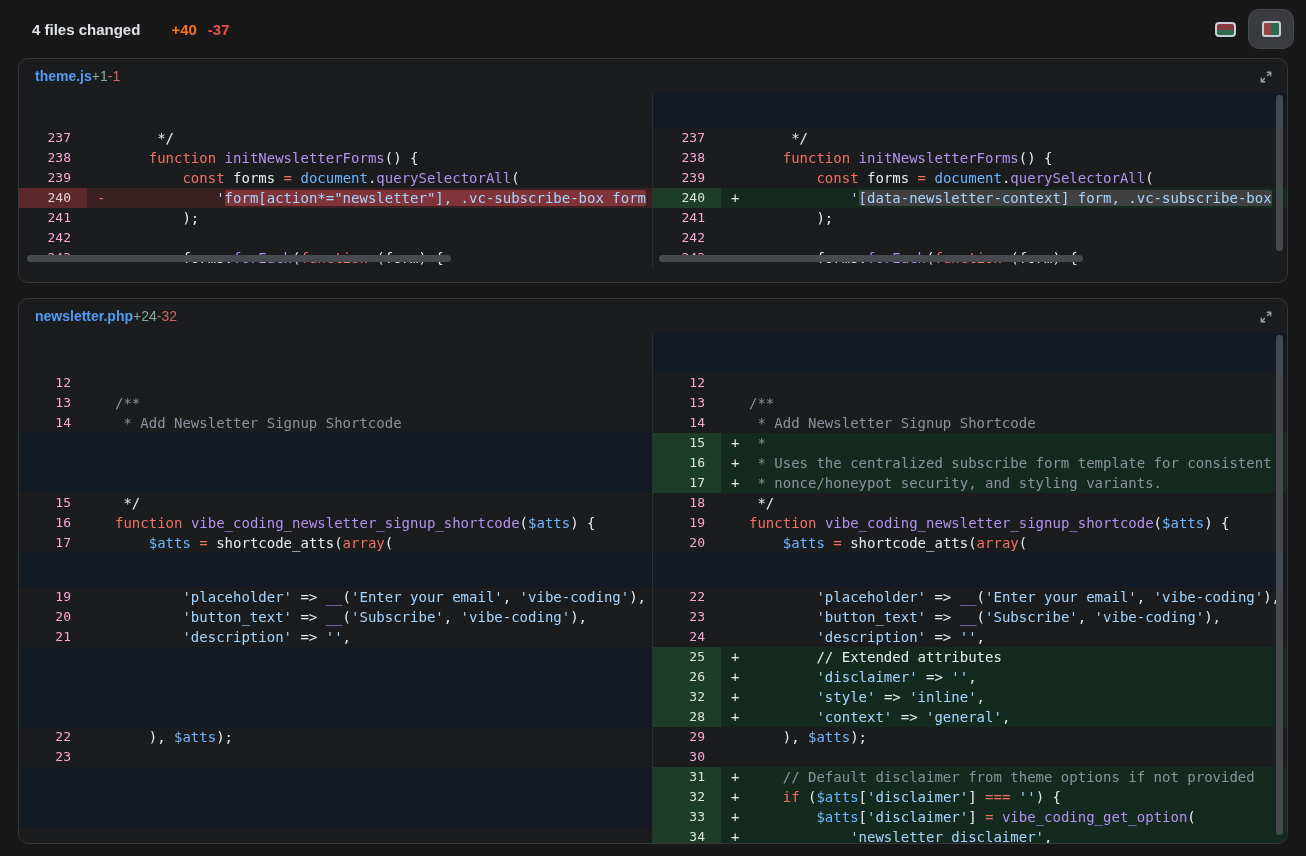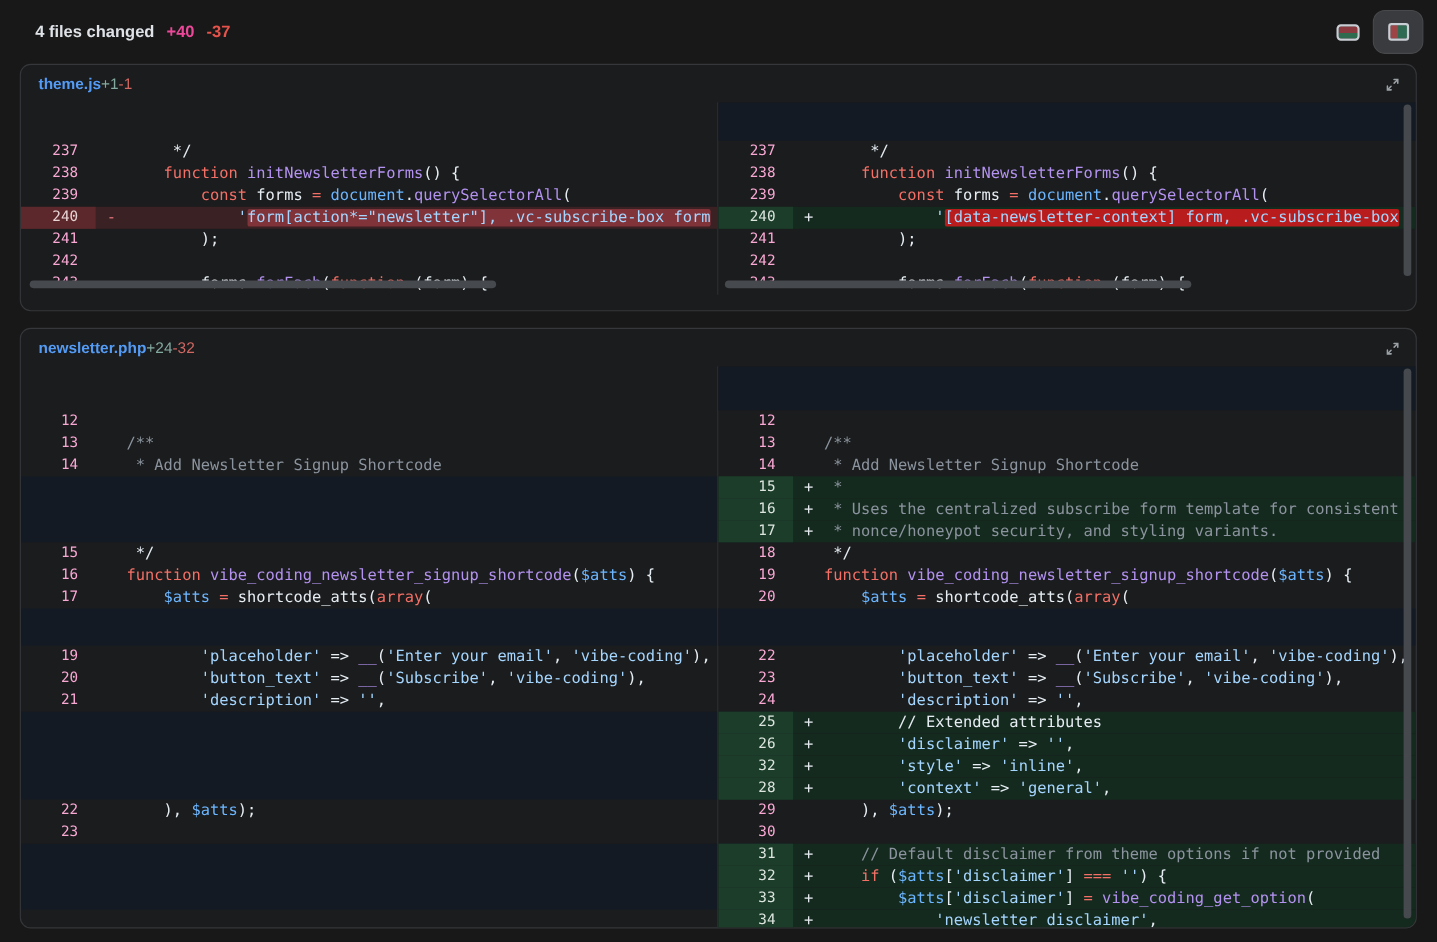--- a/index.html
+++ b/index.html
@@ -1,21 +1,21 @@
 <!DOCTYPE html>
 <html><head>
 <meta charset="utf-8">
 <style>
   html,body{margin:0;padding:0;background:#181818;width:1306px;height:856px;overflow:hidden;
     font-family:"Liberation Sans",sans-serif;-webkit-font-smoothing:antialiased;}
   
   .topbar{height:58px;display:flex;align-items:center;padding:0 32px;box-sizing:border-box;position:relative;}
   .summary{display:flex;align-items:baseline;gap:11px;font-size:15px;font-weight:600;}
   .summary .t{color:#dfe3e8;}
-  .summary .plus{color:#ec4899;}
+  .summary .plus{color:#f97316;margin-left:20px;}
   .summary .minus{color:#e5534b;}
   .topbar-controls{position:absolute;right:12px;top:8px;display:flex;align-items:center;gap:12px;height:42px;}
   .icon-unified{display:inline-block;width:21px;height:15px;border:2px solid #c9ced4;border-radius:4px;
     background:linear-gradient(#8a3a3e 0 55%,#2e6b4f 55% 100%);box-sizing:border-box;}
   .view-btn-active{width:44px;height:38px;background:#3a3b3e;border:1px solid #48494c;border-radius:11px;
     display:grid;place-items:center;cursor:pointer;}
   .icon-split{display:inline-block;width:19px;height:16px;border:2px solid #c9ced4;border-radius:3px;
     background:linear-gradient(90deg,#9c4446 0 46%,#2e6b52 46% 100%);box-sizing:border-box;}
   
   #files{display:flex;flex-direction:column;gap:15px;padding:0 18px;box-sizing:border-box;}
@@ -47,21 +47,21 @@
   .row.add .gut{background:#1d3d2b;color:#dbe5de;}
   .row.add .mk{color:#e4e9ee;}
   
   .tk-kw{color:#f47067;}
   .tk-fn{color:#b392f0;}
   .tk-str{color:#a5d6ff;}
   .tk-var{color:#6cb6ff;}
   .tk-txt{color:#e6edf3;}
   .tk-cmt{color:#8b949e;}
   .hl-del{background:#81333a;border-radius:2px;}
-  .hl-add{background:#b91c1c;border-radius:2px;}
+  .hl-add{background:#404040;border-radius:2px;}
   
   .hthumb{position:absolute;bottom:6px;height:7px;background:#46494e;border-radius:4px;}
   .vthumb{position:absolute;right:4px;width:7px;background:#46494e;border-radius:4px;}
 </style>
 </head>
 <body>
 
 <header class="topbar">
   <div class="summary">
     <span class="t">4 files changed</span>

